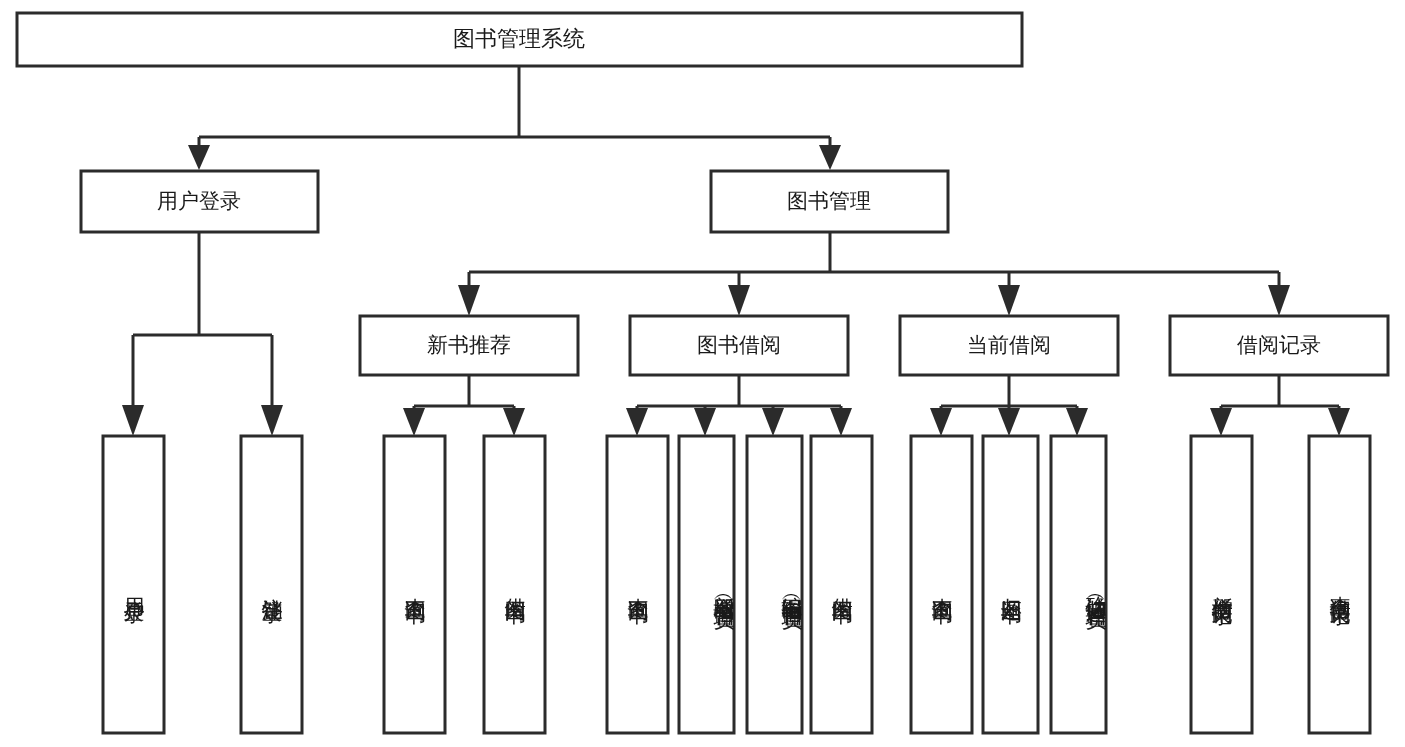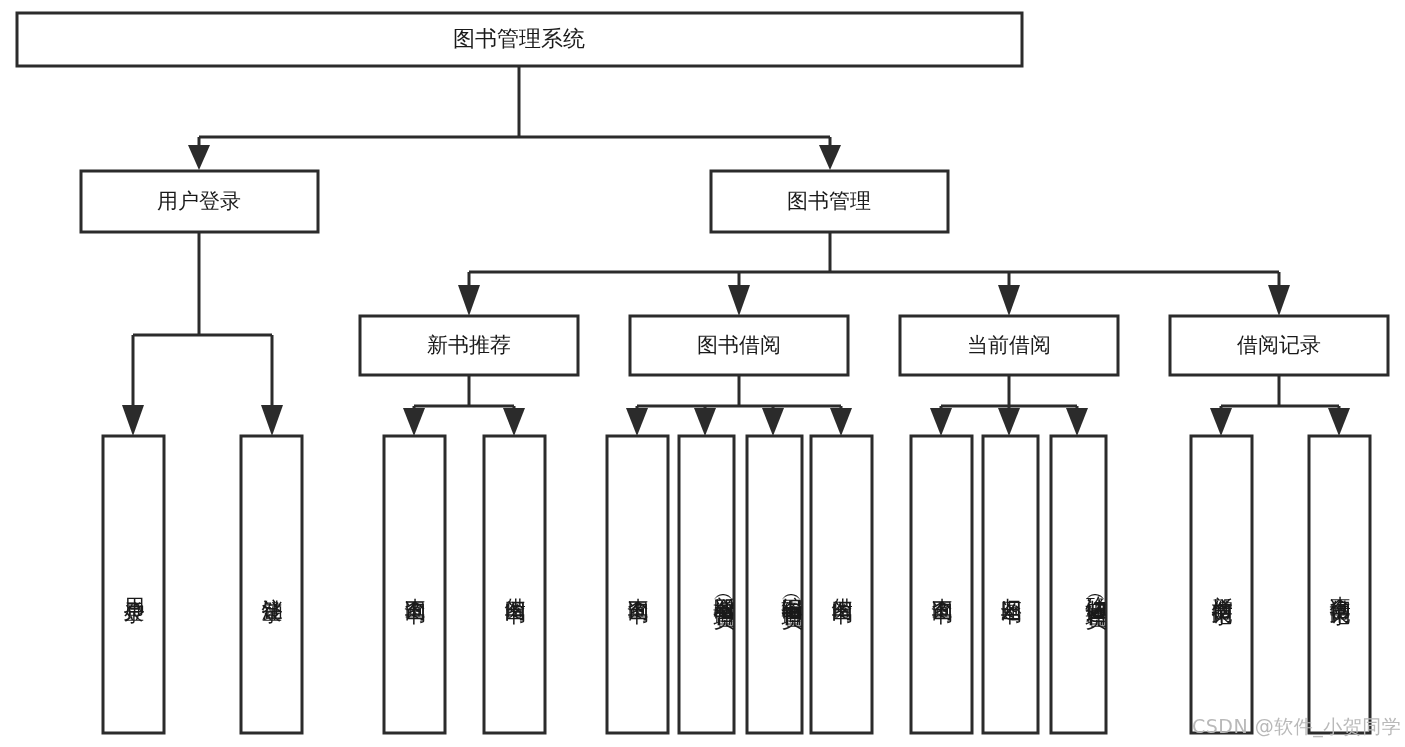--- a/index.html
+++ b/index.html
@@ -211,15 +211,14 @@
   <div class="leaf-label" style="left:747px; top:436px; width:55px; height:297px; align-items:flex-start; padding-top:6px; box-sizing:border-box;">编辑图书（管理员）</div>
   <div class="leaf-label" style="left:811px; top:436px; width:61px; height:297px;">借阅图书</div>
 
   <div class="leaf-label" style="left:911px; top:436px; width:61px; height:297px;">查询图书</div>
   <div class="leaf-label" style="left:983px; top:436px; width:55px; height:297px;">归还图书</div>
   <div class="leaf-label" style="left:1051px; top:436px; width:55px; height:297px; align-items:flex-start; padding-top:6px; box-sizing:border-box;">确认归还（管理员）</div>
 
   <div class="leaf-label" style="left:1191px; top:436px; width:61px; height:297px;">新增借阅记录</div>
   <div class="leaf-label" style="left:1309px; top:436px; width:61px; height:297px;">查询借阅记录</div>
 
-  <div class="watermark" style="left:1192px; top:714px;">CSDN @软件_小贺同学</div>
 
 </div>
 
 </body></html>

